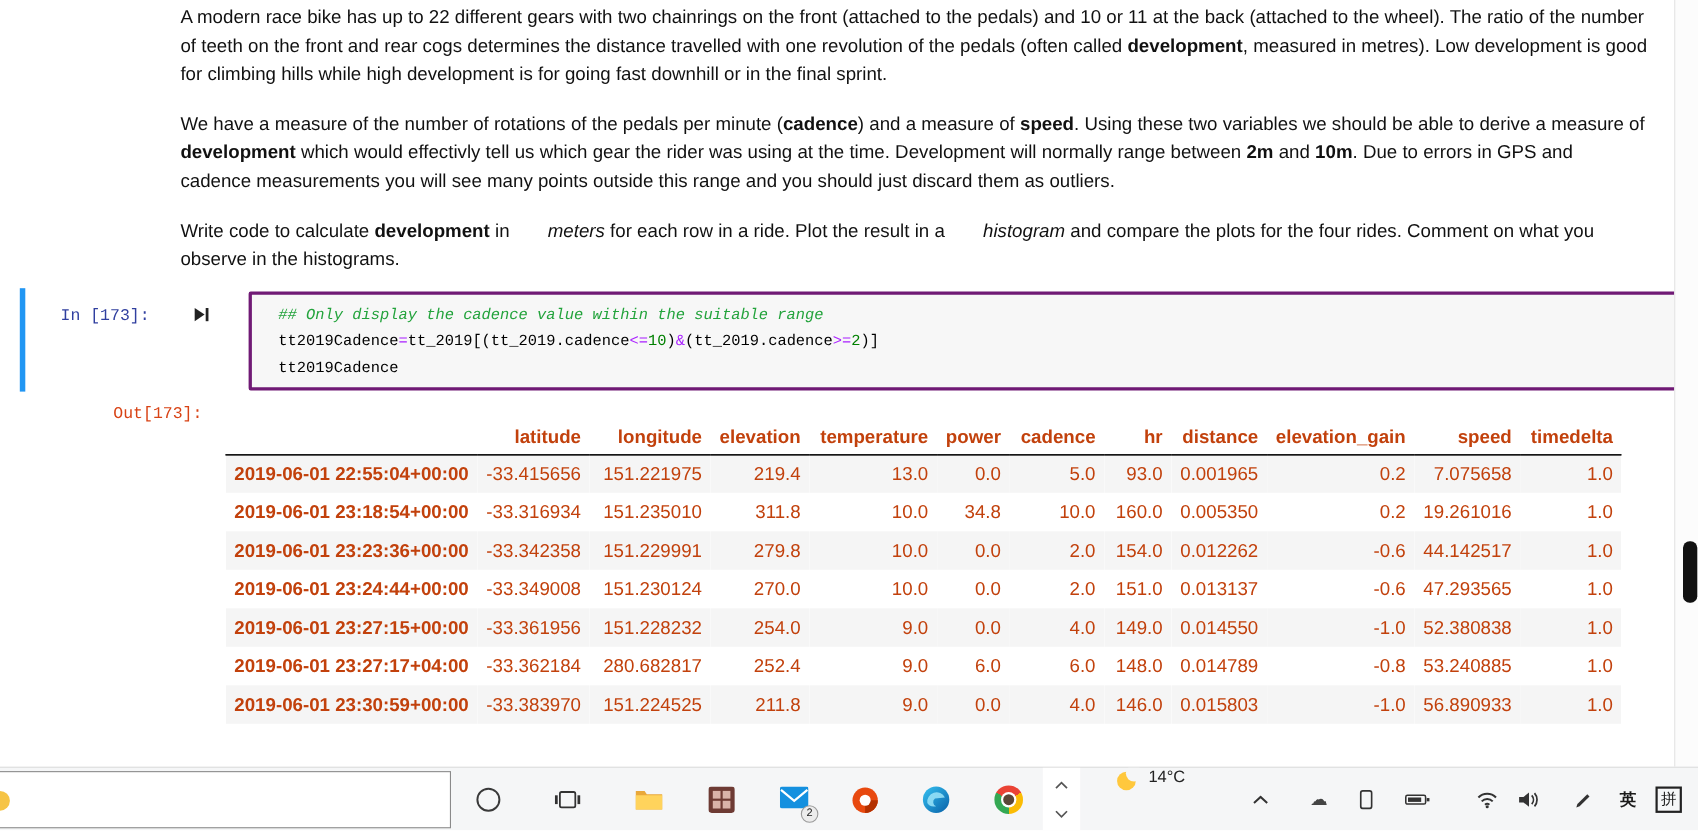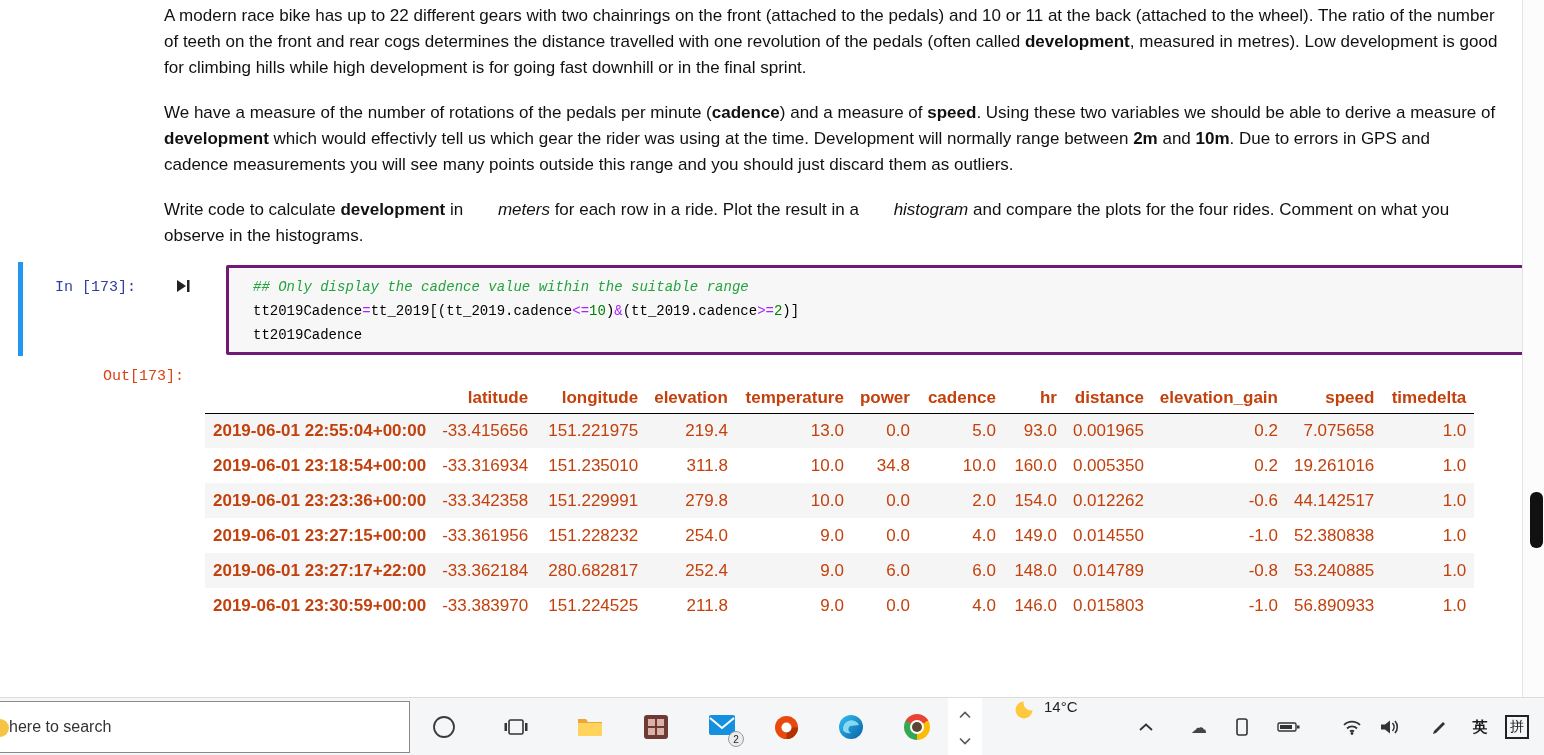--- a/index.html
+++ b/index.html
@@ -149,35 +149,49 @@
             <td>10.0</td>
             <td>0.0</td>
             <td>2.0</td>
             <td>154.0</td>
             <td>0.012262</td>
             <td>-0.6</td>
             <td>44.142517</td>
             <td>1.0</td>
           </tr>
           <tr>
+            <th class="row-index">2019-06-01 23:24:44+00:00</th>
+            <td>-33.349008</td>
+            <td>151.230124</td>
+            <td>270.0</td>
+            <td>10.0</td>
+            <td>0.0</td>
+            <td>2.0</td>
+            <td>151.0</td>
+            <td>0.013137</td>
+            <td>-0.6</td>
+            <td>47.293565</td>
+            <td>1.0</td>
+          </tr>
+          <tr>
             <th class="row-index">2019-06-01 23:27:15+00:00</th>
             <td>-33.361956</td>
             <td>151.228232</td>
             <td>254.0</td>
             <td>9.0</td>
             <td>0.0</td>
             <td>4.0</td>
             <td>149.0</td>
             <td>0.014550</td>
             <td>-1.0</td>
             <td>52.380838</td>
             <td>1.0</td>
           </tr>
           <tr>
-            <th class="row-index">2019-06-01 23:27:17+22:00</th>
+            <th class="row-index">2019-06-01 23:27:17+04:00</th>
             <td>-33.362184</td>
             <td>280.682817</td>
             <td>252.4</td>
             <td>9.0</td>
             <td>6.0</td>
             <td>6.0</td>
             <td>148.0</td>
             <td>0.014789</td>
             <td>-0.8</td>
             <td>53.240885</td>
@@ -202,21 +216,20 @@
   </div>
 
   <div class="nb-scroll-track">
     <div class="nb-scroll-thumb"></div>
   </div>
 
   <div class="taskbar">
 
     <div class="search">
       <div class="search-glyph"></div>
-      <input type="text" value="here to search" style="">
     </div>
 
     <div class="app-btn" style="left:424px">
       <svg width="24" height="24">
           <circle cx="12" cy="12" r="10" stroke="#3a3a3a" stroke-width="1.8" fill="none"></circle>
         </svg>
     </div>
 
     <div class="app-btn" style="left:496px">
       <svg width="24" height="20">

